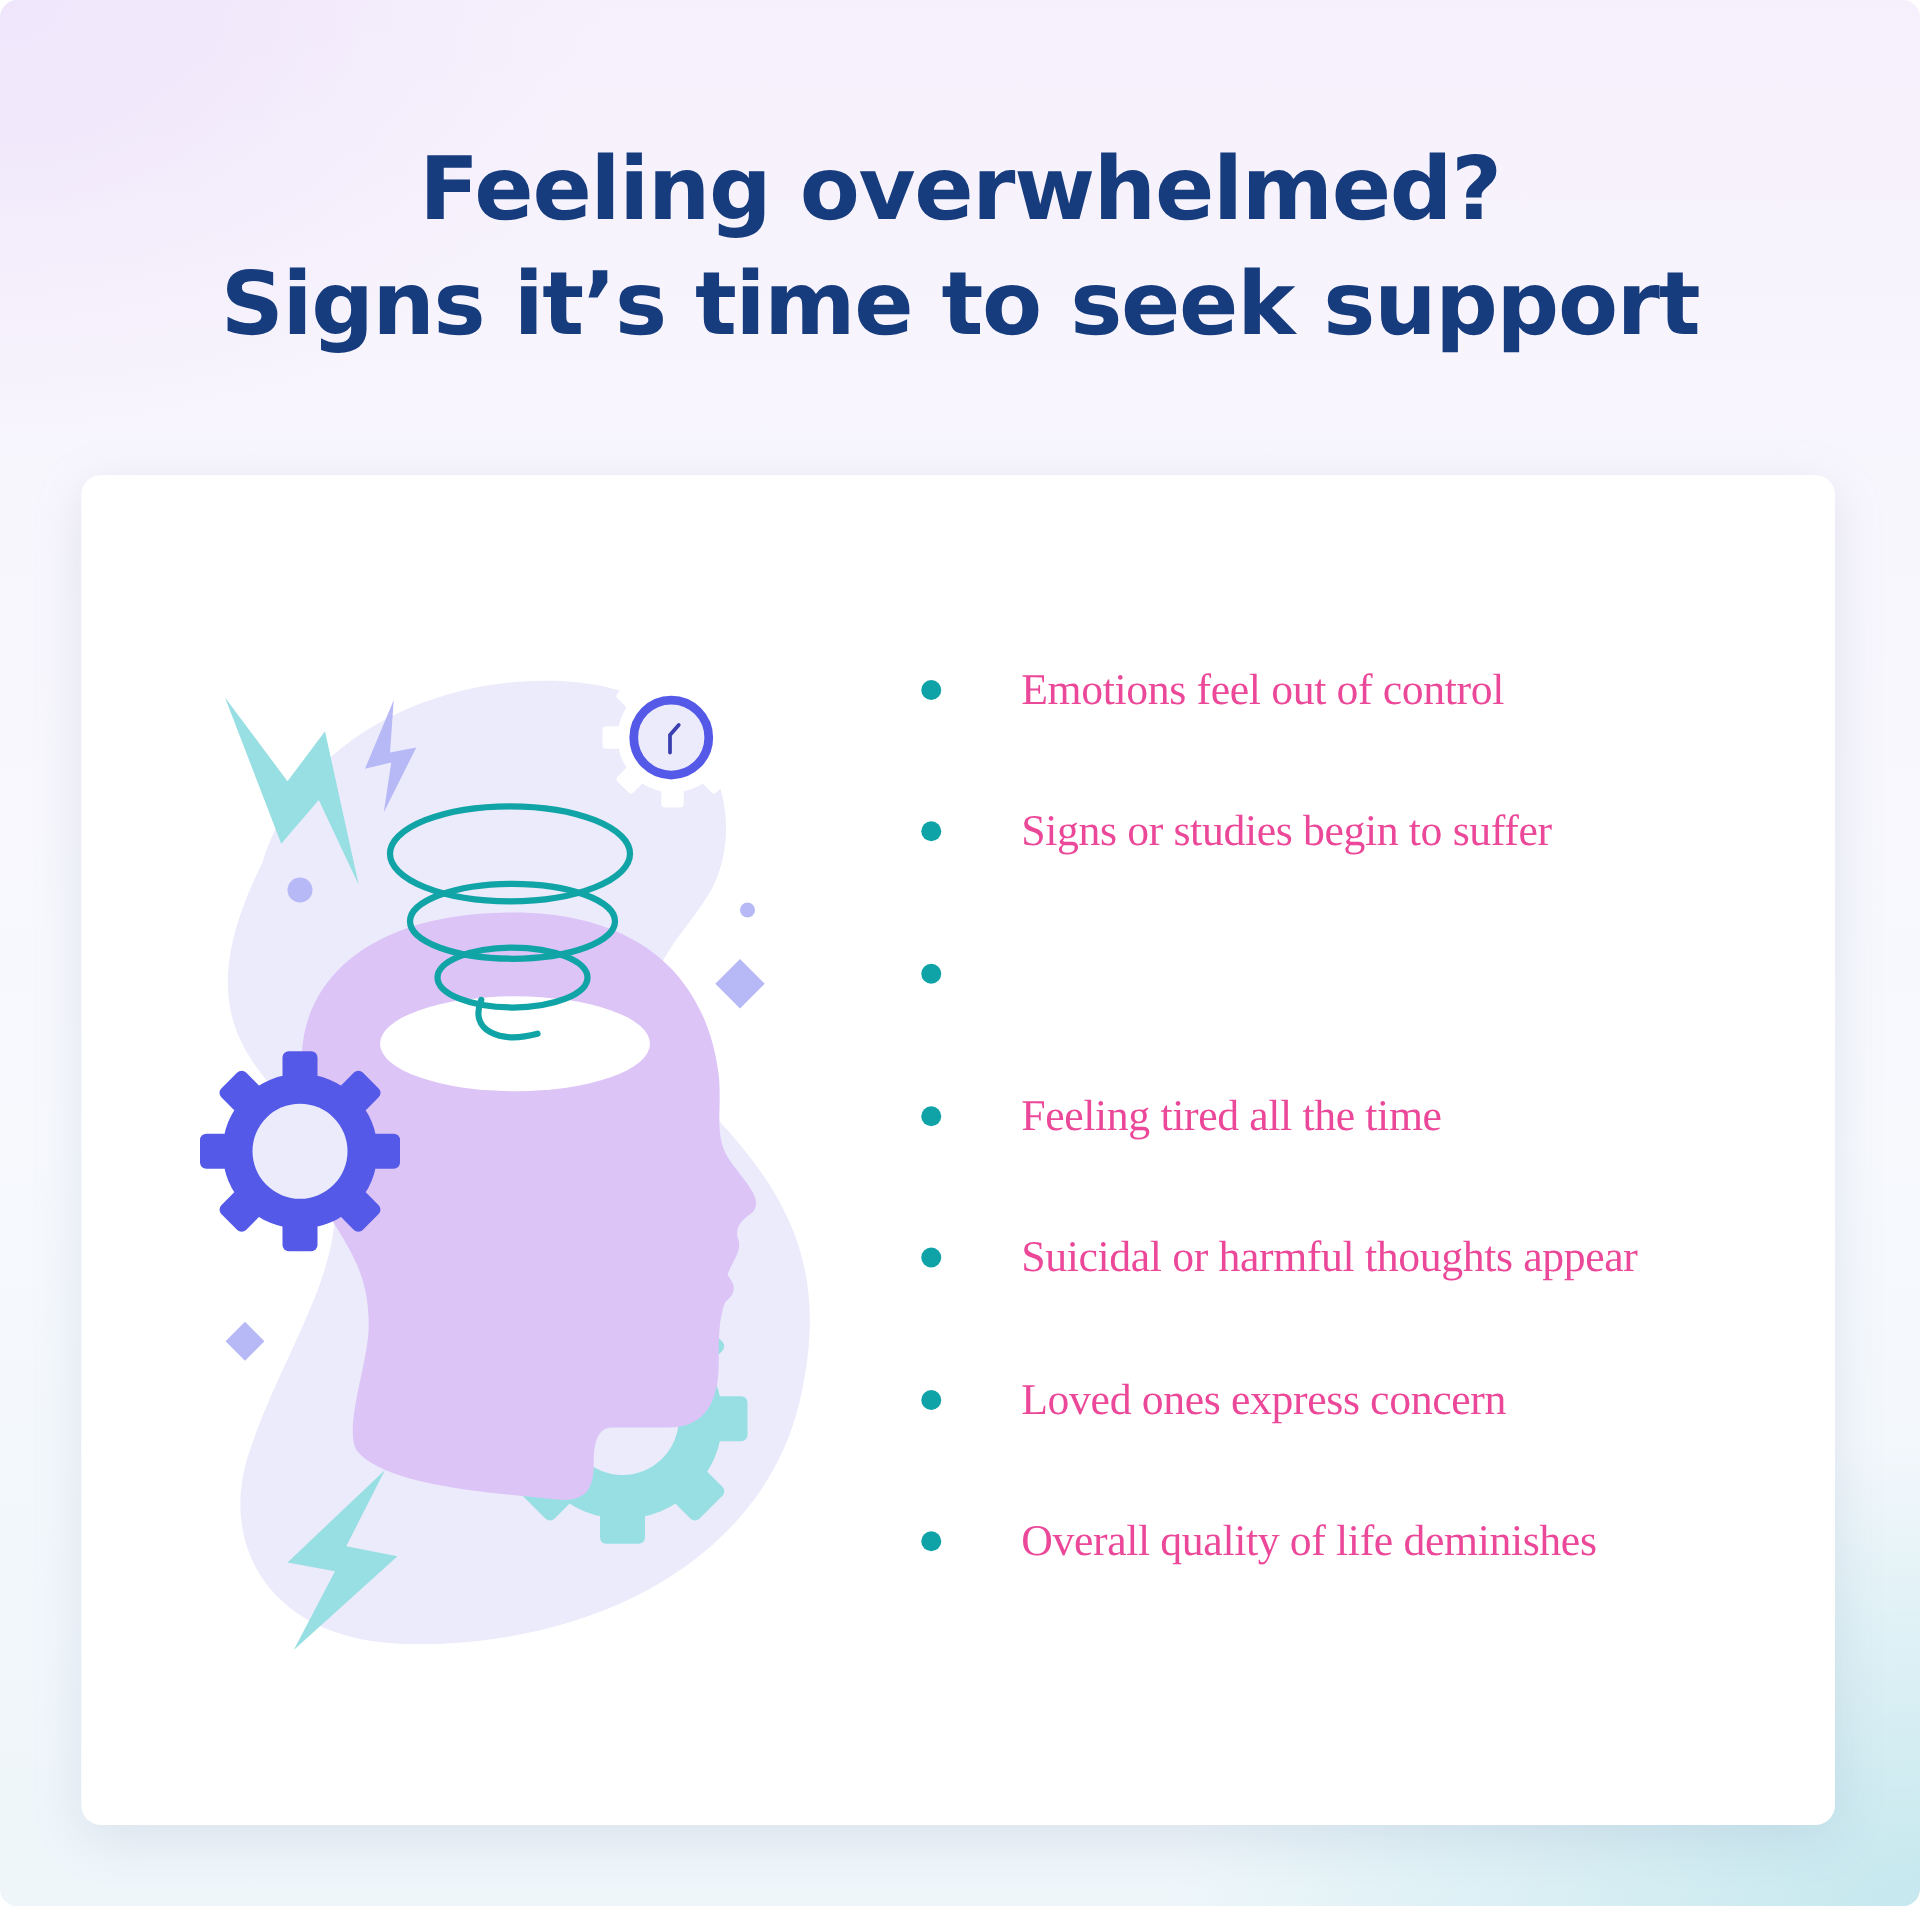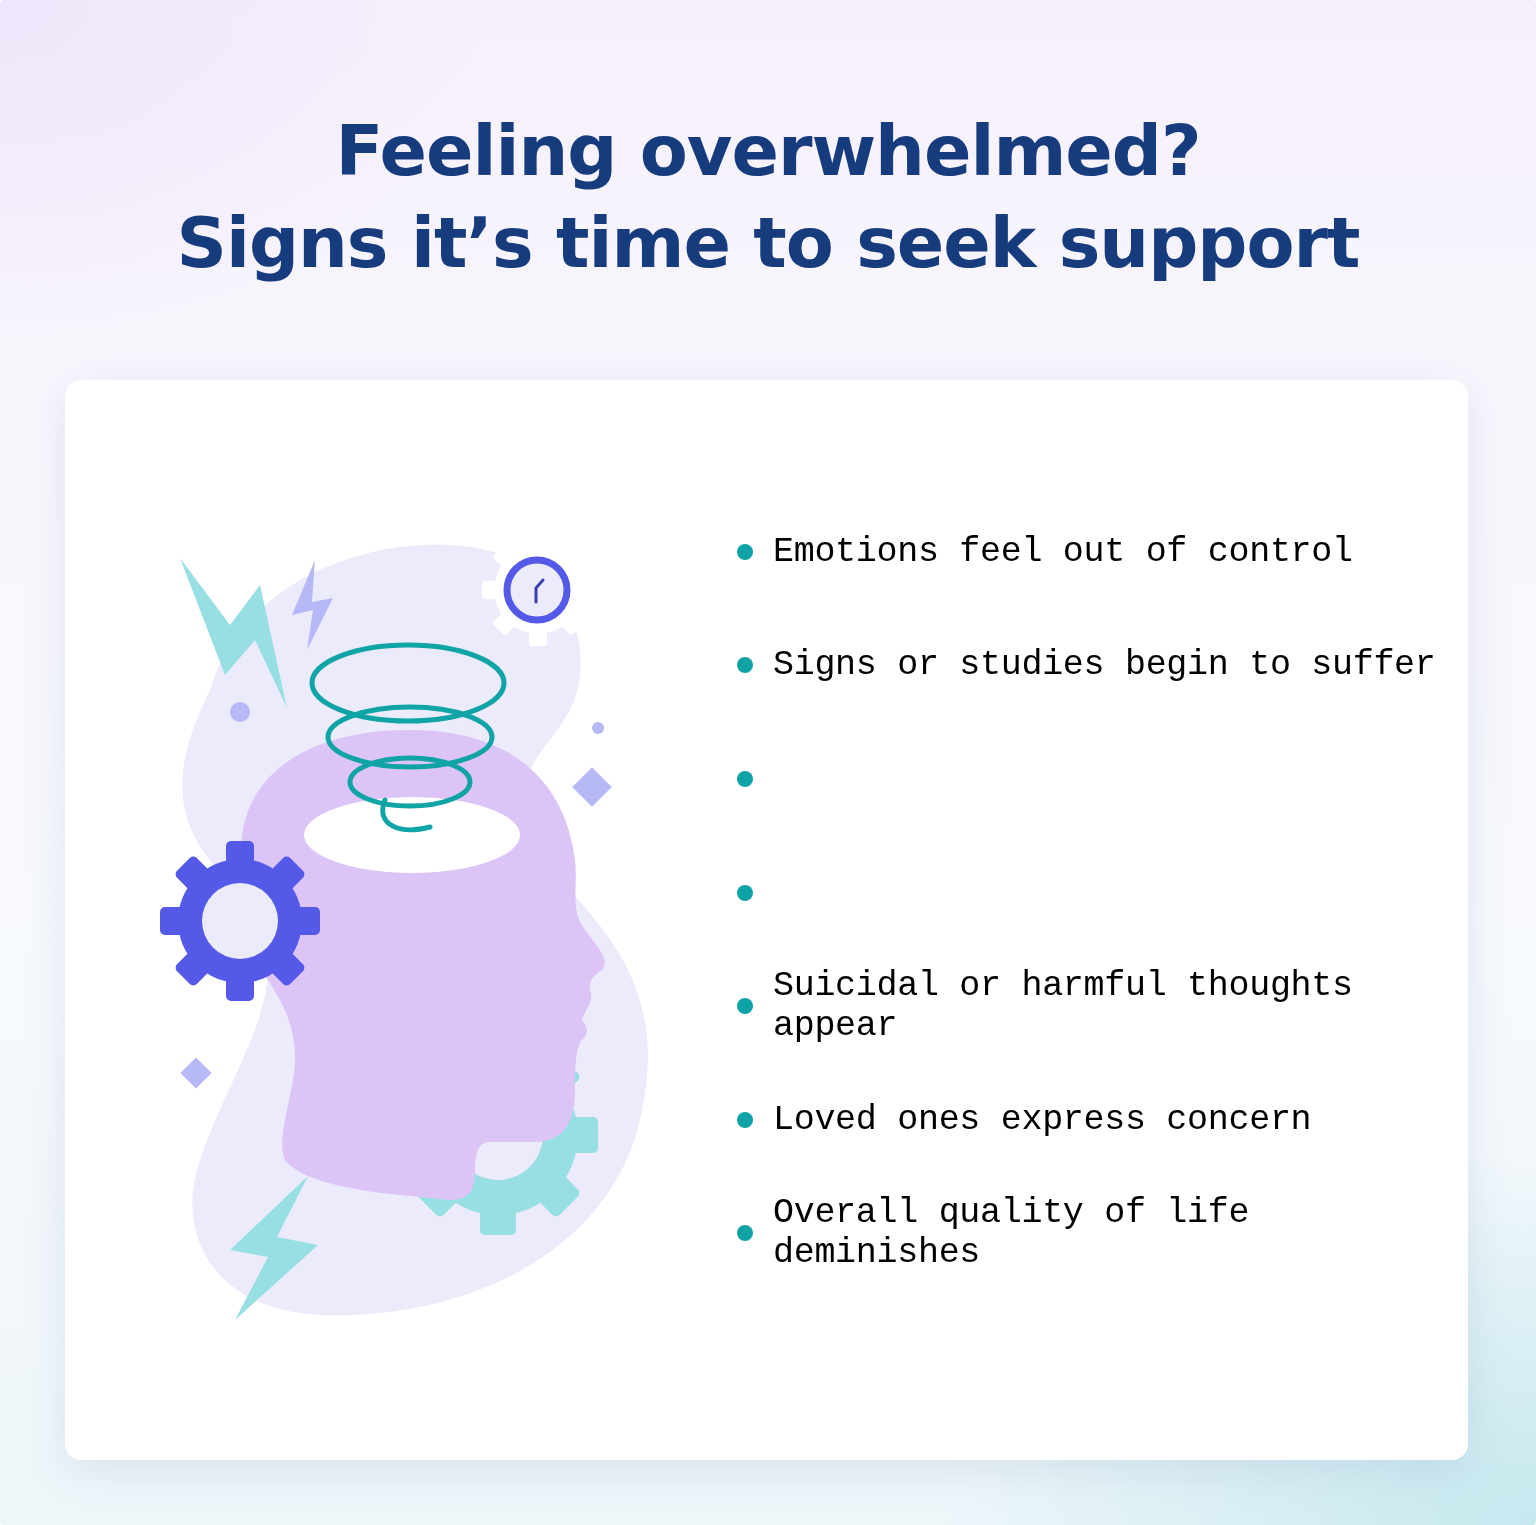--- a/index.html
+++ b/index.html
@@ -8,21 +8,21 @@
     width: 1536px;
     height: 1525px;
     background: #ffffff;
     overflow: hidden;
   }
   .frame {
     position: absolute;
     left: 0; top: 0;
     width: 1536px;
     height: 1525px;
-    border-radius: 4px;
+    border-radius: 14px;
     overflow: hidden;
     background:
       radial-gradient(ellipse 700px 500px at 0% 0%, #efe6fb 0%, rgba(239,230,251,0) 70%),
       radial-gradient(ellipse 800px 500px at 100% 100%, #c5e8ee 0%, rgba(197,232,238,0) 75%),
       linear-gradient(180deg, #f6f0fc 0%, #f8f6fd 25%, #f7f9fd 60%, #eef6fa 100%);
   }
   .title {
     position: absolute;
     left: 0; right: 0;
     top: 105px;
@@ -58,24 +58,25 @@
     left: 672px;
     top: 115px;
     list-style: none;
     margin: 0;
     padding: 0;
   }
   .sign {
     display: flex;
     align-items: center;
     height: 113.6px;
-    color: #000000;
-    font-family: Liberation Mono, monospace;
+    color: #ec4899;
+    font-family: Liberation Serif, serif;
     font-size: 35px;
     letter-spacing: -0.3px;
+    gap: 44px;
   }
   .sign .dot {
     width: 16px; height: 16px;
     border-radius: 50%;
     background: #0fa3a8;
     margin-right: 20px;
     flex-shrink: 0;
   }
 </style>
 </head>
@@ -190,20 +191,21 @@
       </li>
       <li class="sign">
         <span class="dot"></span>
         <span>Signs or studies begin to suffer</span>
       </li>
       <li class="sign">
         <span class="dot"></span>
       </li>
       <li class="sign">
         <span class="dot"></span>
+        <span>Feeling tired all the time</span>
       </li>
       <li class="sign">
         <span class="dot"></span>
         <span>Suicidal or harmful thoughts appear</span>
       </li>
       <li class="sign">
         <span class="dot"></span>
         <span>Loved ones express concern</span>
       </li>
       <li class="sign">

